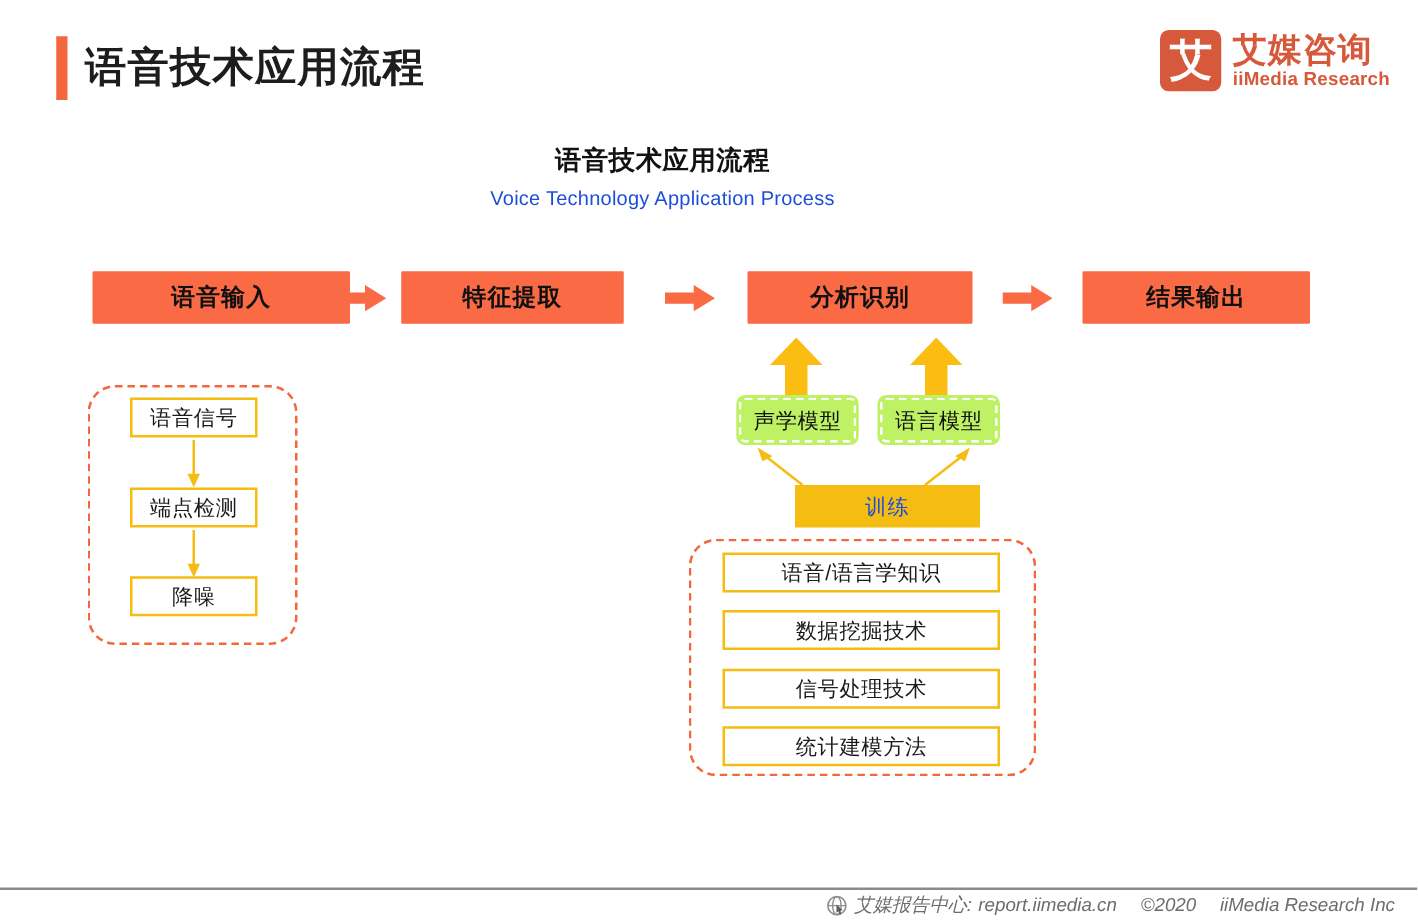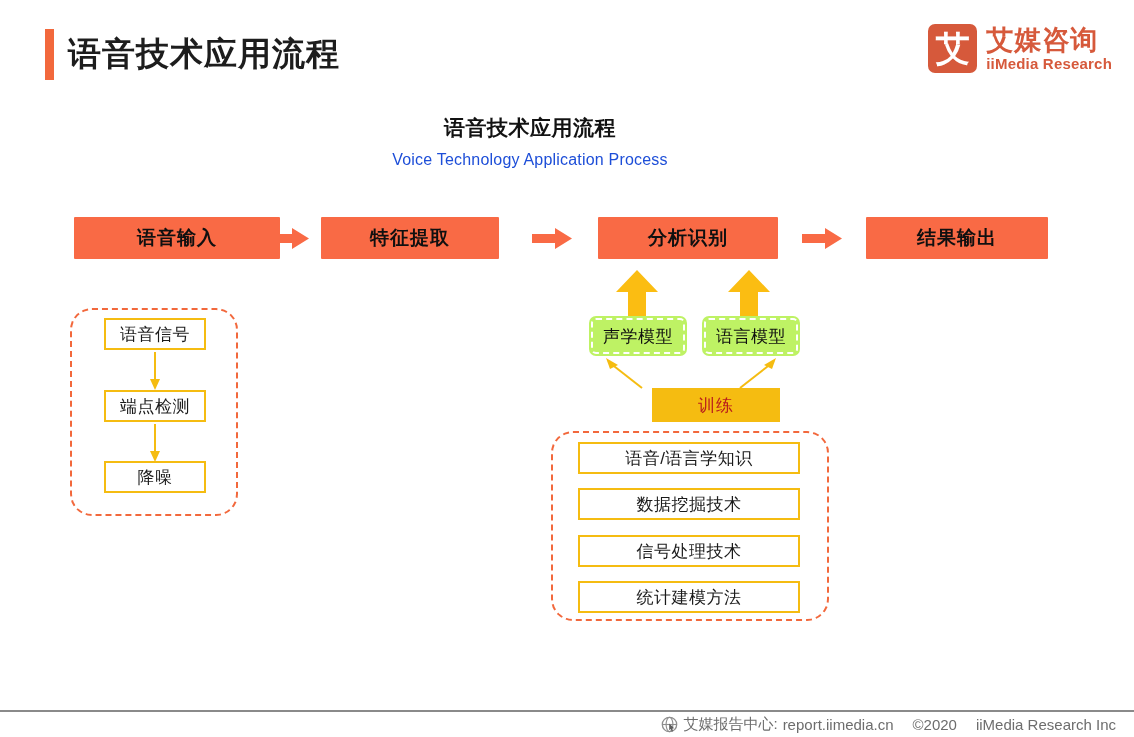--- a/index.html
+++ b/index.html
@@ -185,28 +185,28 @@
     font-size: 17px;
     color: #101010;
     letter-spacing: 0.5px;
   }
   #model-1 { left: 589px; top: 316px; width: 98px; }
   #model-2 { left: 702px; top: 316px; width: 98px; }
 
   
   #train-box {
     position: absolute;
-    left: 652px; top: 388px;
-    width: 128px; height: 34px;
+    left: 636px; top: 388px;
+    width: 148px; height: 34px;
     background: #F5BC11;
     display: flex;
     align-items: center;
     justify-content: center;
     font-size: 17px;
-    color: #b91c1c;
+    color: #1d4ed8;
     letter-spacing: 1px;
   }
   .diag-arrow {
     position: absolute;
     width: 44px; height: 34px;
   }
   #diag-arrow-1 { left: 600px; top: 356px; }
   #diag-arrow-2 { left: 738px; top: 356px; }
 
   
@@ -227,20 +227,21 @@
   }
   .footer {
     position: absolute;
     right: 18px; top: 715px;
     display: flex;
     align-items: center;
     gap: 5px;
     font-size: 15px;
     color: #6d6d6d;
     white-space: nowrap;
+    font-style: italic;
   }
   .footer-globe { width: 17px; height: 17px; display: block; }
   .footer-sep { display: inline-block; width: 9px; }
 </style>
 </head>
 <body>
 
 <div class="header">
   <div class="header-accent"></div>
   <div class="header-title">语音技术应用流程</div>

